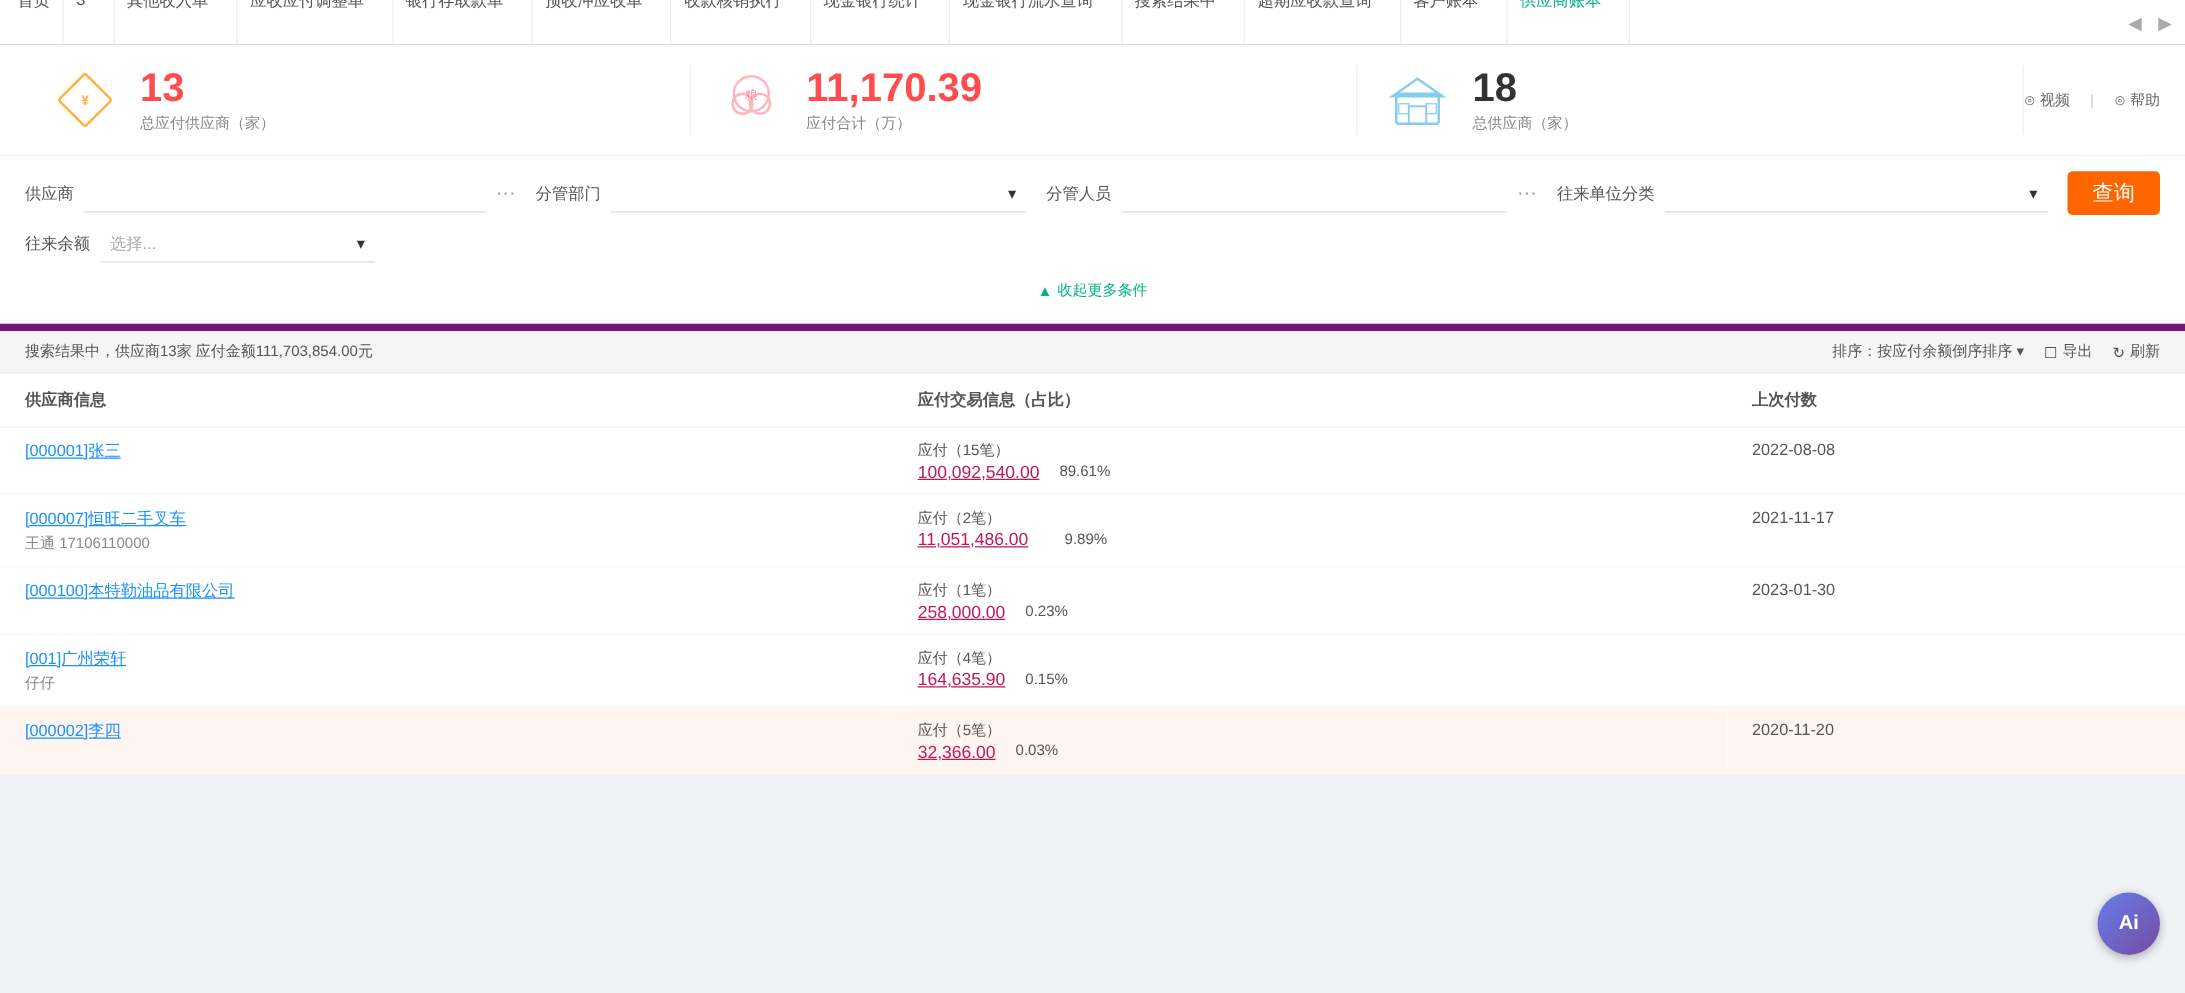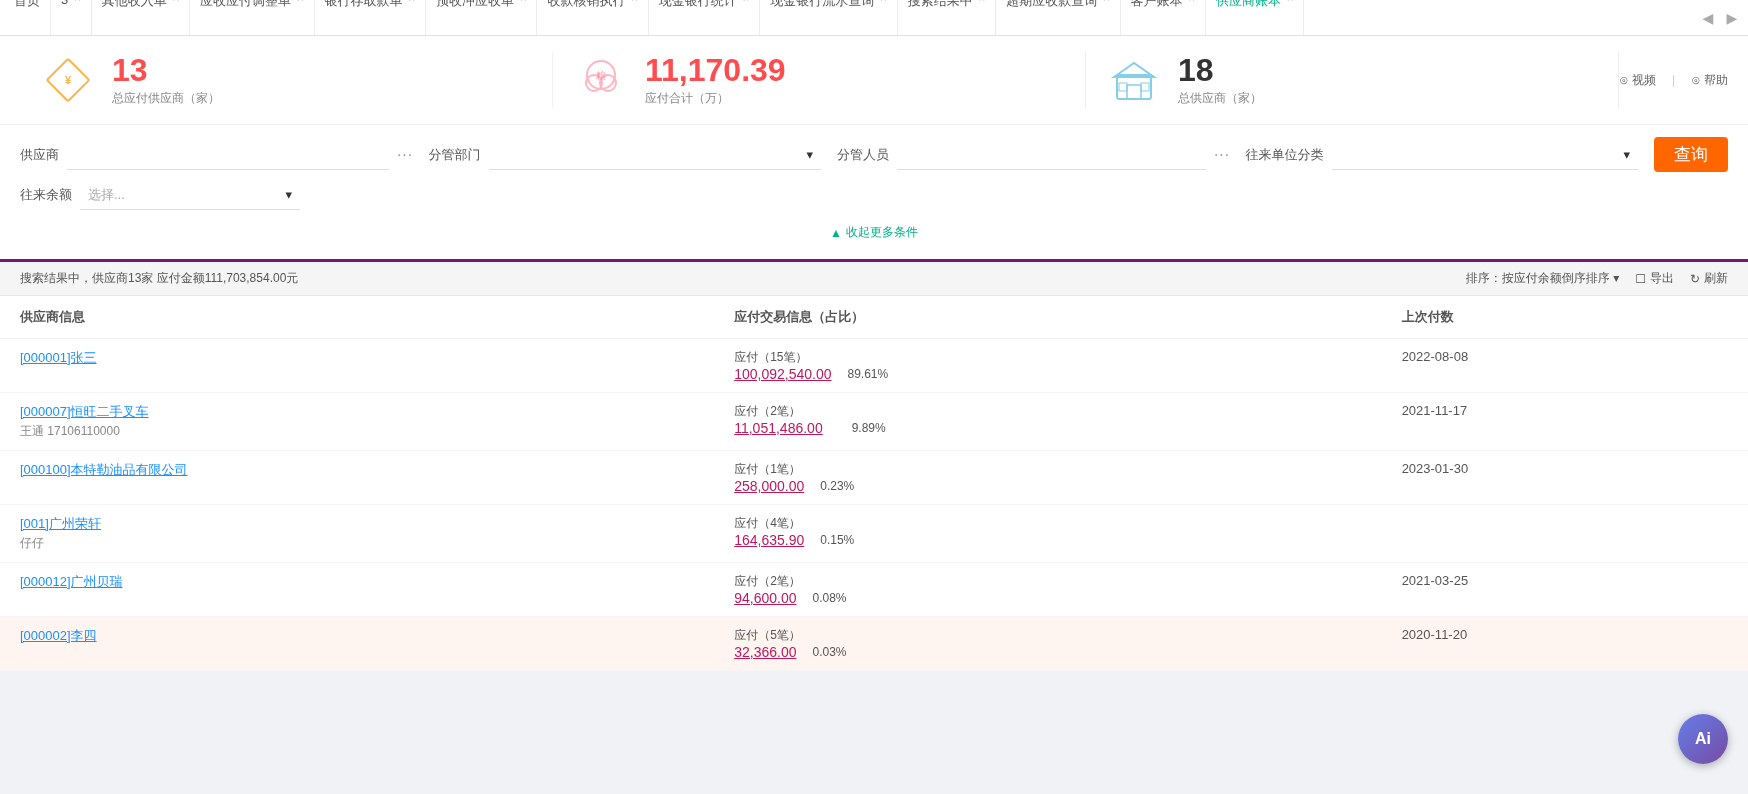--- a/index.html
+++ b/index.html
@@ -41,21 +41,21 @@
     .stat-text .stat-label { font-size: 12px; color: #888; margin-top: 4px; }
     .stat-actions {
       display: flex; align-items: center; gap: 16px;
       margin-left: auto; font-size: 12px; color: #666;
     }
     .stat-actions span { cursor: pointer; }
 
     
     .filter-area {
       background: #fff; padding: 12px 20px;
-      border-bottom: 3px solid #701a75;
+      border-bottom: 6px solid #701a75;
     }
     .filter-row { display: flex; align-items: center; gap: 16px; margin-bottom: 8px; }
     .filter-item {
       display: flex; align-items: center; gap: 8px;
       flex: 1;
     }
     .filter-label { color: #555; white-space: nowrap; font-size: 13px; }
     .filter-input {
       flex: 1; height: 30px; border: none; border-bottom: 1px solid #ddd;
       padding: 0 8px; font-size: 13px; color: #333; outline: none;
@@ -350,40 +350,27 @@
           </td>
           <td>
             <div><span class="tx-label">应付</span><span class="tx-count">（4笔）</span></div>
             <div style="display:flex;align-items:center;gap:4px;">
               <a class="amount-value">164,635.90</a>
               <span class="pct">0.15%</span>
             </div>
           </td>
           <td><span class="date-text"></span></td>
         </tr>
-        <tr>
-          <td>
-            <div><a class="supplier-link">[000012]广州贝瑞</a></div>
-          </td>
-          <td>
-            <div><span class="tx-label">应付</span><span class="tx-count">（2笔）</span></div>
-            <div style="display:flex;align-items:center;gap:4px;">
-              <a class="amount-value">94,600.00</a>
-              <span class="pct">0.08%</span>
-            </div>
-          </td>
-          <td><span class="date-text">2021-03-25</span></td>
-        </tr>
         <tr class="highlighted">
           <td>
             <div><a class="supplier-link">[000002]李四</a></div>
           </td>
           <td>
             <div><span class="tx-label">应付</span><span class="tx-count">（5笔）</span></div>
-            <div style="display:flex;align-items:center;gap:4px;">
+            <div style="display:flex;gap:4px;">
               <a class="amount-value">32,366.00</a>
               <span class="pct">0.03%</span>
             </div>
           </td>
           <td><span class="date-text">2020-11-20</span></td>
         </tr>
       </tbody>
   </table>
 </div>
 

